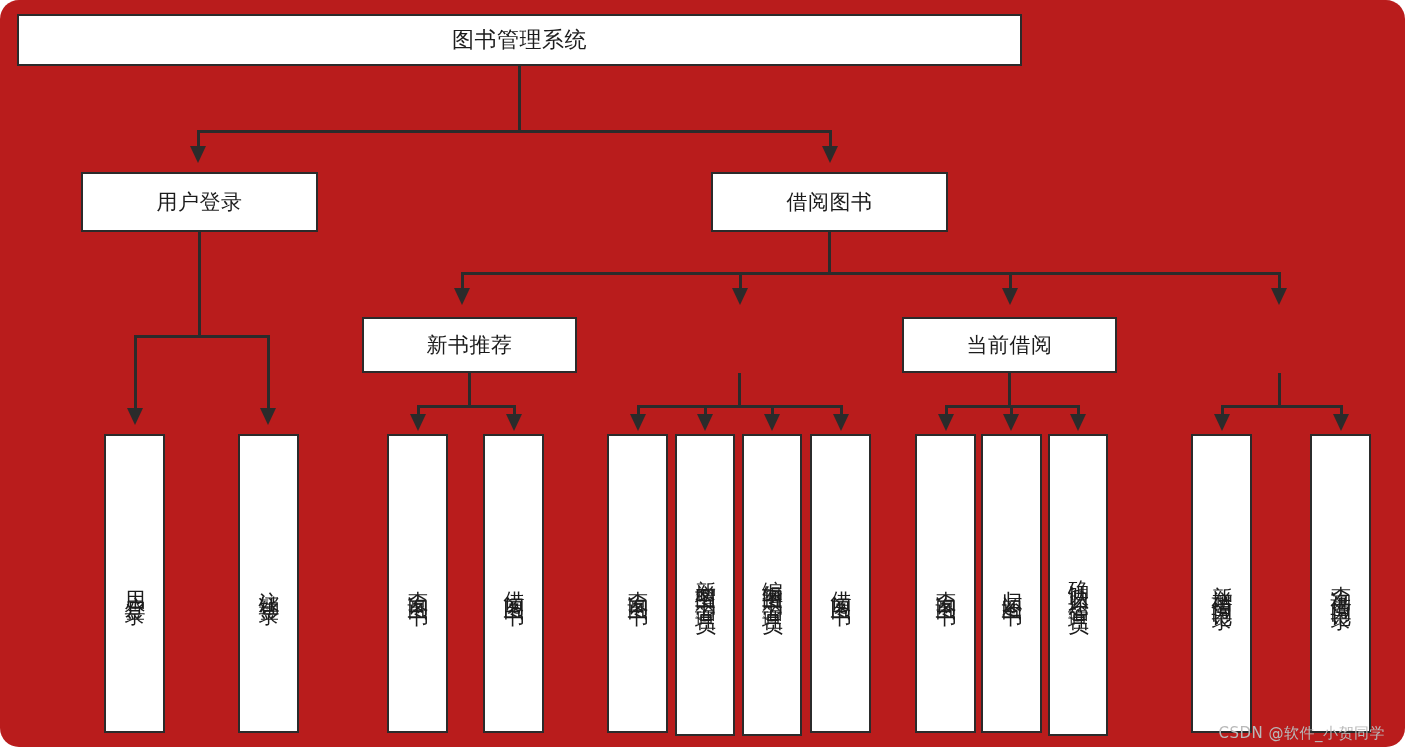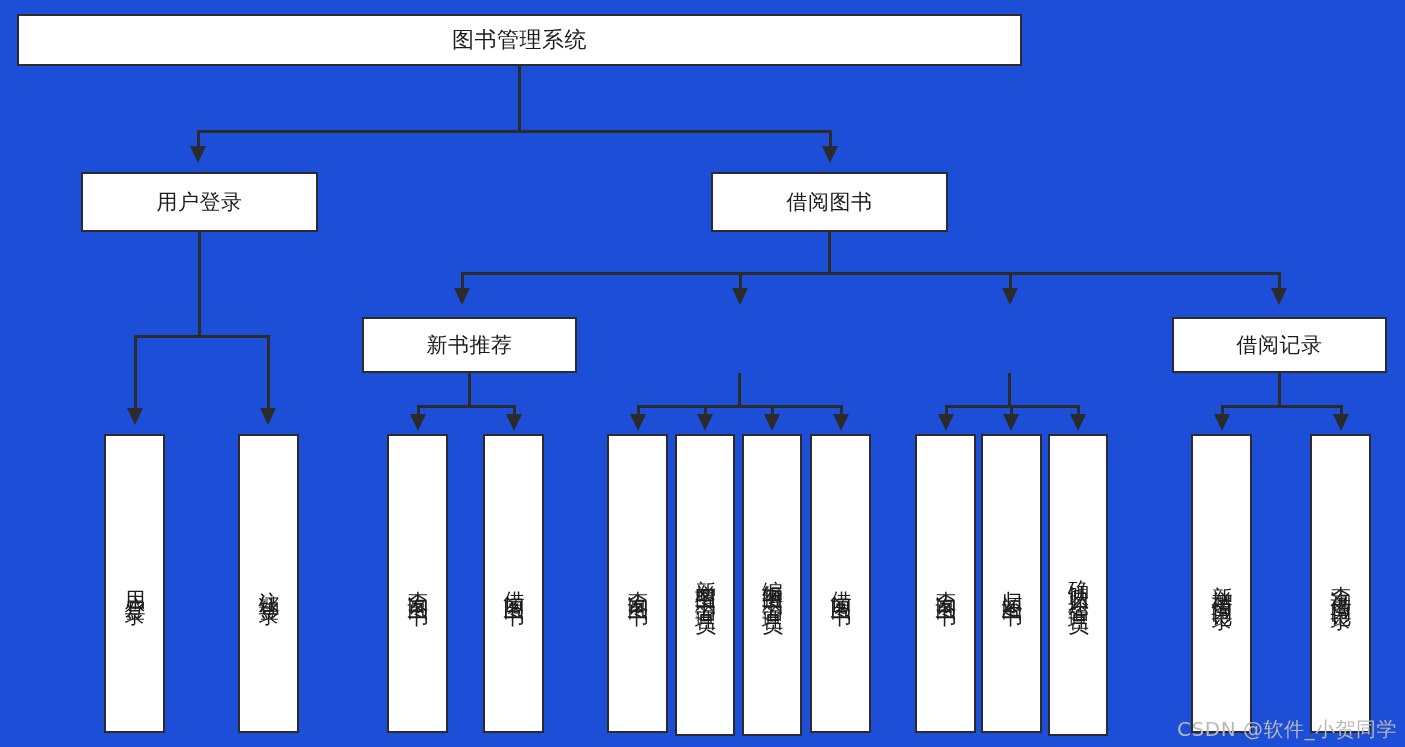--- a/index.html
+++ b/index.html
@@ -5,22 +5,23 @@
 <style>
   html,body{margin:0;padding:0;background:#ffffff;}
   body{
     font-family:"DejaVu Sans","Liberation Sans",sans-serif;
     color:#1a1a1a;
   }
   #diagram{
     position:relative;
     width:1405px;
     height:747px;
-    background:#1d4ed8;
+    background:#b91c1c;
     overflow:hidden;
+    border-radius:19px;
   }
   
   .node{
     position:absolute;
     box-sizing:border-box;
     border:2px solid #2b2b2b;
     background:#ffffff;
     display:flex;
     align-items:center;
     justify-content:center;
@@ -67,23 +68,23 @@
   .arrow{
     position:absolute;
     width:0;height:0;
     border-left:8px solid transparent;
     border-right:8px solid transparent;
     border-top:17px solid #2b2b2b;
   }
   
   #watermark{
     position:absolute;
-    right:8px;
+    right:20px;
     bottom:4px;
-    font-size:20px;
+    font-size:15px;
     color:#b9b9b9;
     letter-spacing:0.5px;
     white-space:nowrap;
     pointer-events:none;
     margin-left:20px;
   }
 </style>
 </head>
 <body>
 
@@ -124,22 +125,22 @@
   <div class="vline" style="left:739px; top:272px; height:18px;"></div>
   <div class="arrow" style="left:732px; top:288px;"></div>
   <div class="vline" style="left:1009px; top:272px; height:18px;"></div>
   <div class="arrow" style="left:1002px; top:288px;"></div>
   <div class="vline" style="left:1278px; top:272px; height:18px;"></div>
   <div class="arrow" style="left:1271px; top:288px;"></div>
 
   <div class="node horiz" style="left:362px; top:317px; width:215px; height:56px;">
     <span class="label">新书推荐</span>
   </div>
-  <div class="node horiz" style="left:1172px; top:317px; width:215px; height:56px;">
-    <span class="label">借阅记录</span>
+  <div class="node horiz" style="left:902px; top:317px; width:215px; height:56px;">
+    <span class="label">当前借阅</span>
   </div>
 
   <div class="vline" style="left:468px; top:373px; height:35px;"></div>
   <div class="hline" style="left:417px; top:405px; width:99px;"></div>
   <div class="vline" style="left:417px; top:405px; height:10px;"></div>
   <div class="arrow" style="left:410px; top:414px;"></div>
   <div class="vline" style="left:513px; top:405px; height:10px;"></div>
   <div class="arrow" style="left:506px; top:414px;"></div>
 
   <div class="vline" style="left:738px; top:373px; height:35px;"></div>

